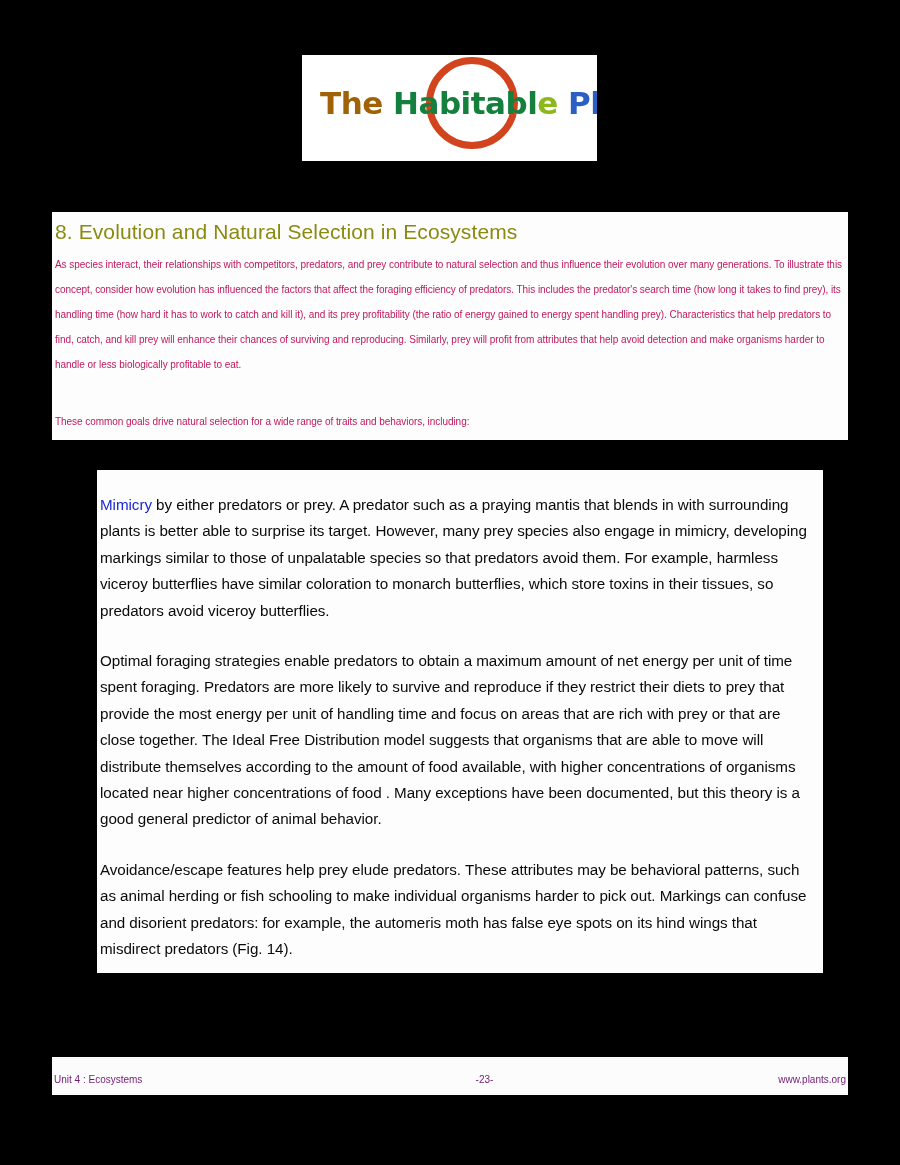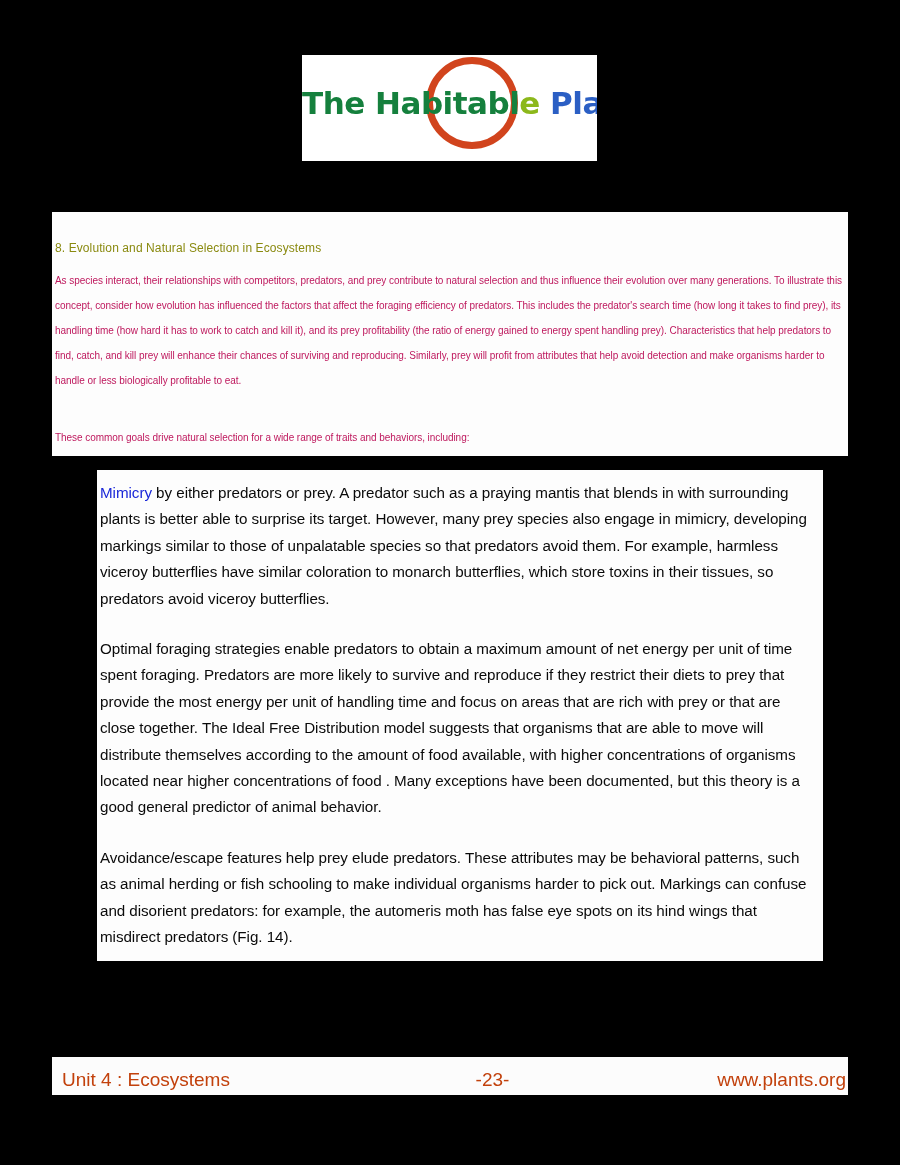--- a/index.html
+++ b/index.html
@@ -42,62 +42,62 @@
     top: 28px;
     width: 295px;
     text-align: center;
     font-family: "DejaVu Sans", sans-serif;
     font-size: 31px;
     font-weight: bold;
     letter-spacing: -0.5px;
     line-height: 40px;
     white-space: nowrap;
   }
-  .w-the    { color: #15803d; }
+  .w-the    { color: #a16207; margin-left: 18px; }
   .w-hab    { color: #15803d; }
   .w-planet { color: #2b5fc4; }
   .w-e      { color: #8cb81b; }
 
   
   #block-intro {
     position: absolute;
     left: 52px;
     top: 212px;
     width: 796px;
     background: #fdfdfd;
     padding: 9px 0 6px 0;
     box-sizing: border-box;
   }
   #block-intro .inner {
     padding: 0 4px 0 3px;
   }
   h1#section-heading {
-    margin: 16px 0 9px 0;
-    font-size: 12px;
+    margin: 0 0 9px 0;
+    font-size: 21px;
     font-weight: normal;
     color: #8a8a10;
     line-height: 22px;
     letter-spacing: 0.1px;
   }
   #block-intro p {
     margin: 0 0 9px 0;
     font-size: 10px;
     line-height: 25px;
     color: #be185d;
     letter-spacing: -0.05px;
   }
   #block-intro p:last-child { margin-bottom: 0; margin-top: 32px; }
 
   #block-bullets {
     position: absolute;
     left: 97px;
     top: 470px;
     width: 726px;
     background: #fdfdfd;
-    padding: 10px 0 10px 0;
+    padding: 22px 0 10px 0;
     box-sizing: border-box;
   }
   #block-bullets .inner {
     padding: 0 6px 0 3px;
   }
   #block-bullets p {
     margin: 0 0 24px 0;
     font-size: 15.2px;
     line-height: 26.4px;
     color: #0a0a0a;
@@ -129,25 +129,24 @@
   }
   #footer-row {
     position: absolute;
     left: 0px;
     top: 16px;
     width: 796px;
     height: 22px;
   }
   #footer-row span {
     position: absolute;
-    font-size: 19px;
-    color: #c2410c;
+    font-size: 10px;
+    color: #701a75;
     line-height: 18px;
     white-space: nowrap;
-    margin-left: 8px;
   }
   #footer-left   { left: 2px; top: 0; }
   #footer-center { left: 0; top: 0; width: 865px; text-align: center; }
   #footer-right  { right: 2px; top: 0; }
 </style>
 </head>
 <body>
 
 <div id="logo-box">
   <div id="logo-ring"></div>

